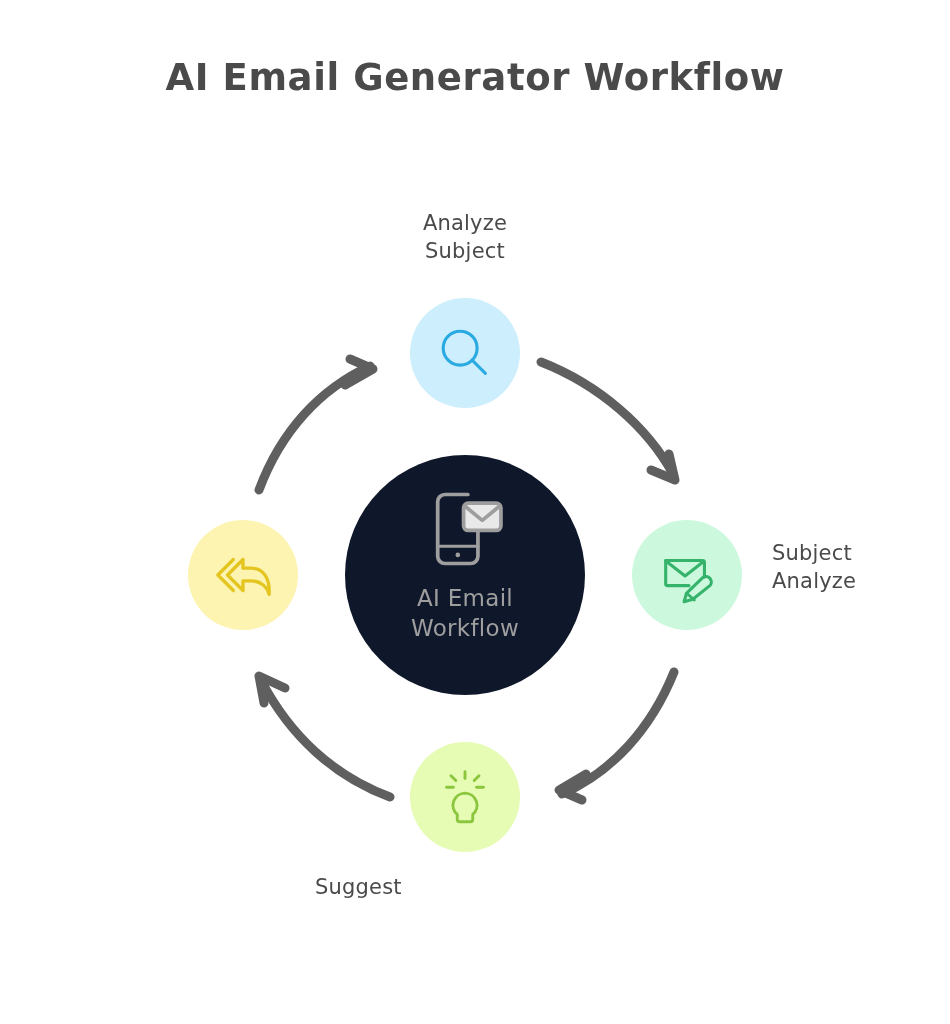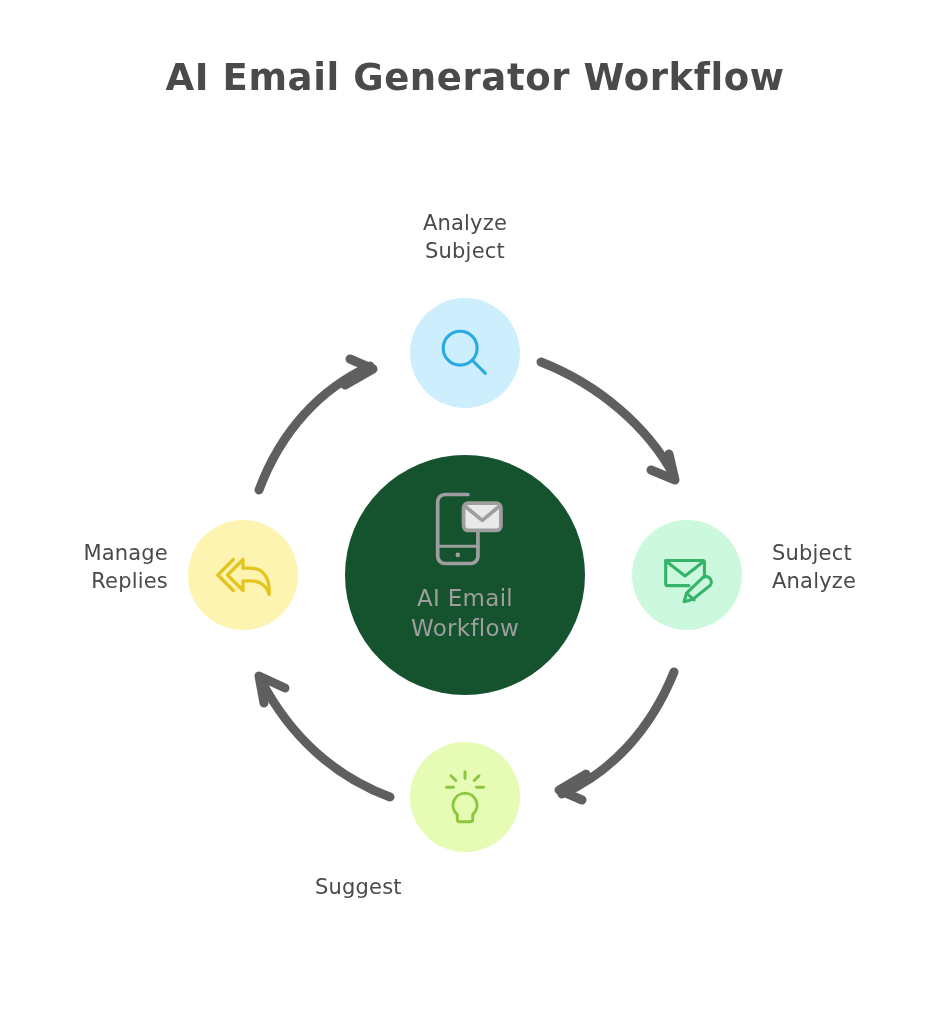--- a/index.html
+++ b/index.html
@@ -55,21 +55,21 @@
   }
 
   
   .hub {
     position: absolute;
     left: 345px;
     top: 455px;
     width: 240px;
     height: 240px;
     border-radius: 50%;
-    background: #14532d;
+    background: #0f172a;
     display: flex;
     flex-direction: column;
     align-items: center;
     justify-content: flex-start;
     box-sizing: border-box;
     padding-top: 28px;
   }
   .hub-icon {
     width: 92px;
     height: 92px;
@@ -216,16 +216,15 @@
     <div class="node-label label-suggest"><span>Suggest</span><br></div>
 
     <div class="node node-manage" style="background:#fcf4b0">
       <svg viewBox="0 0 64 64">
 
         <path d="M 22 16 L 6 32 L 22 48" fill="none" stroke="#e4c520" stroke-width="3.4" stroke-linecap="round" stroke-linejoin="round"></path>
 
         <path d="M 32 16 L 16 32 L 32 48 V 38 h 8 c 10 0 17 6 19 14 c 1 -17 -6 -27 -19 -27 h -8 Z" fill="none" stroke="#e4c520" stroke-width="3.4" stroke-linecap="round" stroke-linejoin="round"></path>
       </svg>
     </div>
-    <div class="node-label label-manage"><span>Manage</span><br><span>Replies</span></div>
 
   </div>
 </div>
 
 </body></html>

